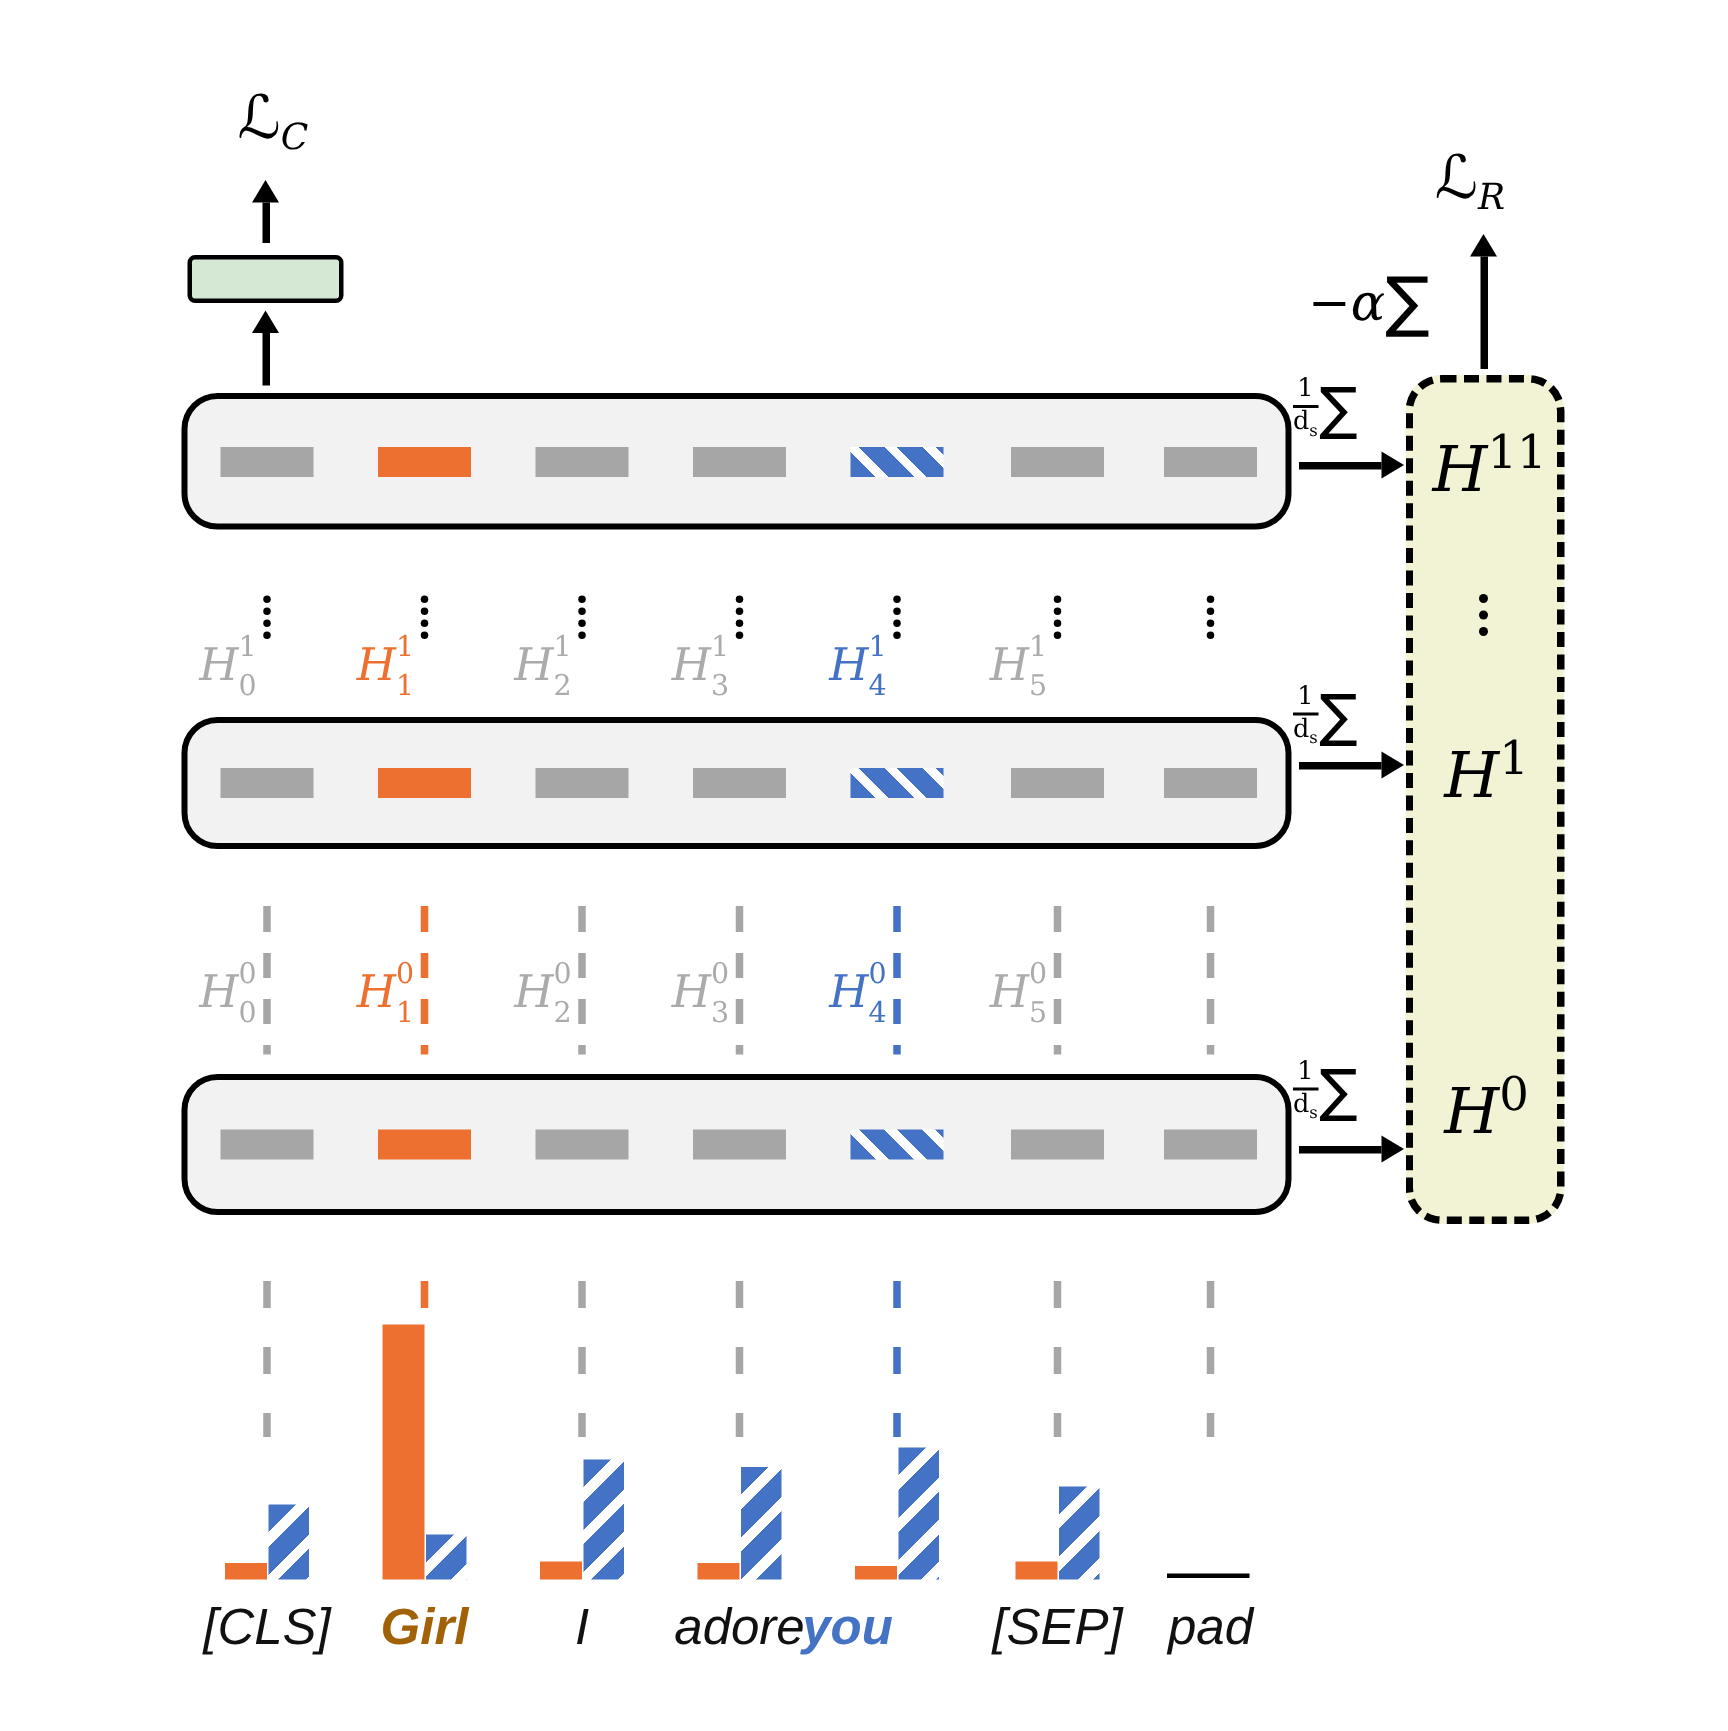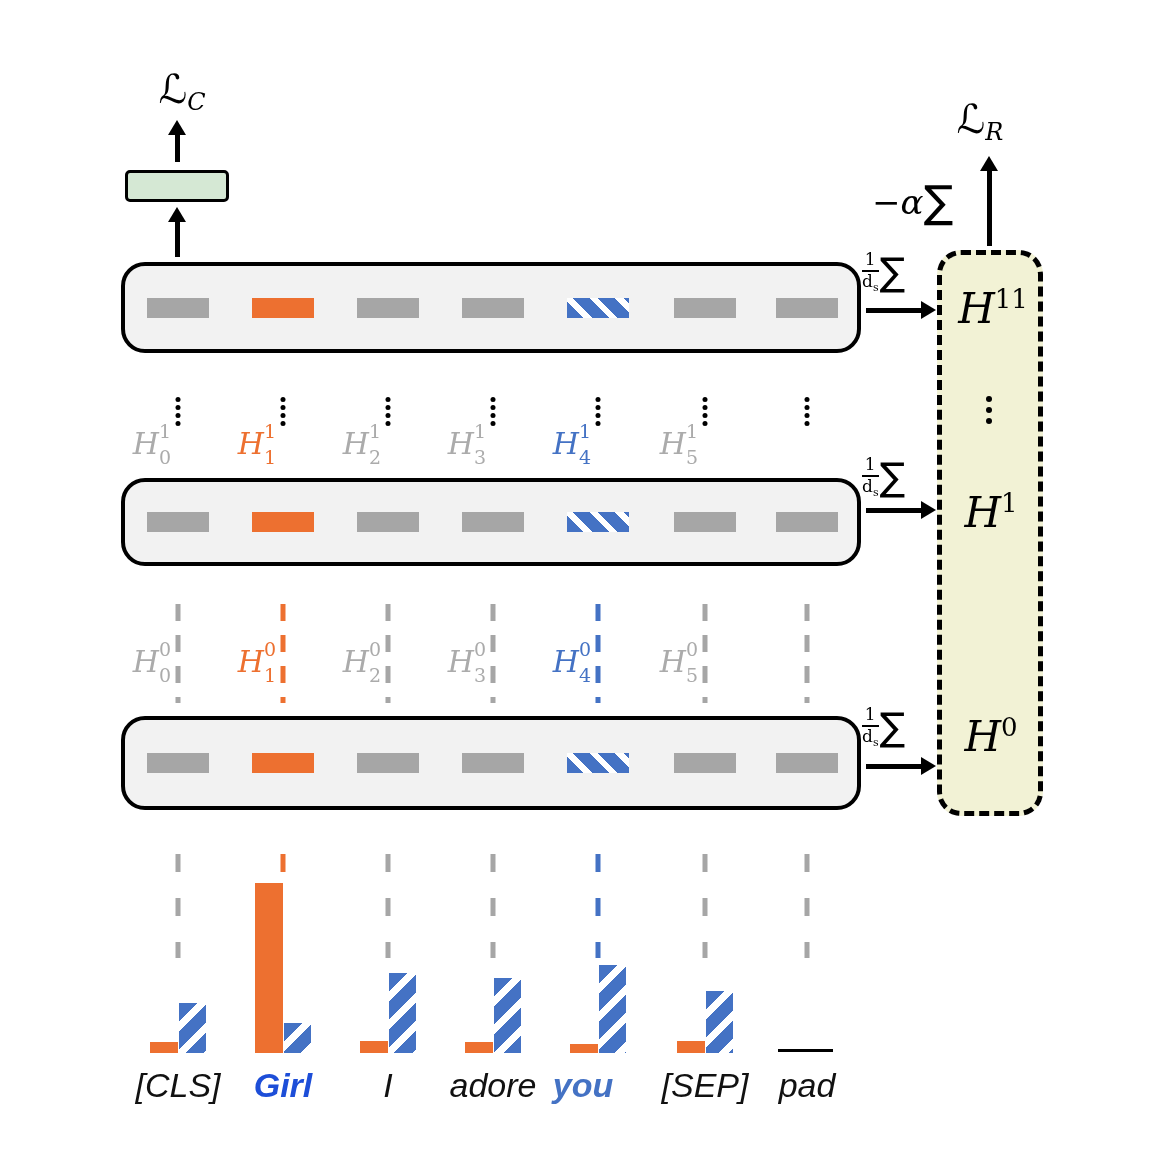--- a/index.html
+++ b/index.html
@@ -26,37 +26,37 @@
   .losssub{font-size:24px;font-style:italic;font-family:"DejaVu Serif",serif;vertical-align:-7px}
   .arrow-up{position:absolute;display:flex;flex-direction:column;align-items:center;width:18px}
   .arrow-up .ah{width:0;height:0;border-left:9px solid transparent;border-right:9px solid transparent;border-bottom:15px solid #000}
   .arrow-up .as{width:5px;flex:1;background:#000}
   .arrow-right{position:absolute;display:flex;align-items:center;height:18px}
   .arrow-right .as{height:5px;flex:1;background:#000}
   .arrow-right .ah{width:0;height:0;border-top:9px solid transparent;border-bottom:9px solid transparent;border-left:15px solid #000}
   .greenbox{position:absolute;background:#D5E8D4;border:3.5px solid #000;border-radius:5px;box-sizing:border-box}
   .panel{position:absolute;background:#F2F2D5;border:5px dashed #000;border-radius:24px;box-sizing:border-box}
   .ph{position:absolute;transform:translateX(-50%);font-size:42px;font-style:italic;white-space:nowrap}
-  .ph sup{font-size:26px;font-style:normal}
+  .ph sup{font-size:31px;font-style:normal}
   .sidegrp{position:absolute;display:flex;align-items:center}
   .frac{display:inline-flex;flex-direction:column;align-items:center;font-size:17px;line-height:1.05}
   .fbar{width:100%;height:2px;background:#000;margin:1px 0}
   .fden{}
   .fden sub{font-size:11px}
   .fsum{font-size:38px;line-height:.9;font-family:"DejaVu Sans",sans-serif;margin-left:1px}
   .alphasum{position:absolute;display:flex;align-items:center}
   .alpha{font-style:italic;font-size:34px}
   .bigsum{font-size:44px;line-height:.9;font-family:"DejaVu Sans",sans-serif}
 </style>
 </head>
 <body>
 
 <div id="stage">
 
-  <div class="loss" style="left:182px;top:66px"><span>ℒ</span><span class="losssub">C</span></div>
+  <div class="loss" style="left:182px;top:56px"><span>ℒ</span><span class="losssub">C</span></div>
   <div class="arrow-up" style="left:168px;top:120px;height:42px">
       <div class="ah"></div>
       <div class="as"></div>
     </div>
   <div class="greenbox" style="left:125px;top:170px;width:104px;height:32px"></div>
   <div class="arrow-up" style="left:168px;top:207px;height:50px">
       <div class="ah"></div>
       <div class="as"></div>
     </div>
 
@@ -281,28 +281,28 @@
     <div class="dash" style="left: 388px; top: 854px; height: 104px; background: repeating-linear-gradient(rgb(166, 166, 166) 0px, rgb(166, 166, 166) 18px, transparent 18px, transparent 44px);"></div>
     <div class="dash" style="left: 493px; top: 854px; height: 104px; background: repeating-linear-gradient(rgb(166, 166, 166) 0px, rgb(166, 166, 166) 18px, transparent 18px, transparent 44px);"></div>
     <div class="dash" style="left: 598px; top: 854px; height: 104px; background: repeating-linear-gradient(rgb(68, 114, 196) 0px, rgb(68, 114, 196) 18px, transparent 18px, transparent 44px);"></div>
     <div class="dash" style="left: 705px; top: 854px; height: 104px; background: repeating-linear-gradient(rgb(166, 166, 166) 0px, rgb(166, 166, 166) 18px, transparent 18px, transparent 44px);"></div>
     <div class="dash" style="left: 807px; top: 854px; height: 104px; background: repeating-linear-gradient(rgb(166, 166, 166) 0px, rgb(166, 166, 166) 18px, transparent 18px, transparent 44px);"></div>
     <div class="imp" style="left: 150px; top: 1042px; width: 28px; height: 11px; background: rgb(237, 112, 48);"></div>
     <div class="imp chatch" style="left: 179px; top: 1003px; width: 27px; height: 50px;"></div>
     <div class="token" style="left: 178px; top: 1066px;">[CLS]</div>
     <div class="imp" style="left: 255px; top: 883px; width: 28px; height: 170px; background: rgb(237, 112, 48);"></div>
     <div class="imp chatch" style="left: 284px; top: 1023px; width: 27px; height: 30px;"></div>
-    <div class="token" style="left: 283px; top: 1066px; color: #1d4ed8; font-weight: 700;">Girl</div>
+    <div class="token" style="left: 283px; top: 1066px; color: #a16207; font-weight: 700;">Girl</div>
     <div class="imp" style="left: 360px; top: 1041px; width: 28px; height: 12px; background: rgb(237, 112, 48);"></div>
     <div class="imp chatch" style="left: 389px; top: 973px; width: 27px; height: 80px;"></div>
     <div class="token" style="left: 388px; top: 1066px;">I</div>
     <div class="imp" style="left: 465px; top: 1042px; width: 28px; height: 11px; background: rgb(237, 112, 48);"></div>
     <div class="imp chatch" style="left: 494px; top: 978px; width: 27px; height: 75px;"></div>
     <div class="token" style="left: 493px; top: 1066px;">adore</div>
     <div class="imp" style="left: 570px; top: 1044px; width: 28px; height: 9px; background: rgb(237, 112, 48);"></div>
     <div class="imp chatch" style="left: 599px; top: 965px; width: 27px; height: 88px;"></div>
-    <div class="token" style="left: 583px; top: 1066px; color: rgb(68, 114, 196); font-weight: 700;">you</div>
+    <div class="token" style="left: 565px; top: 1066px; color: rgb(68, 114, 196); font-weight: 700;">you</div>
     <div class="imp" style="left: 677px; top: 1041px; width: 28px; height: 12px; background: rgb(237, 112, 48);"></div>
     <div class="imp chatch" style="left: 706px; top: 991px; width: 27px; height: 62px;"></div>
     <div class="token" style="left: 705px; top: 1066px;">[SEP]</div>
     <div class="padline" style="left: 778px; top: 1049px; width: 55px;"></div>
     <div class="token" style="left: 807px; top: 1066px;">pad</div>
   </div>
 
 </body></html>

